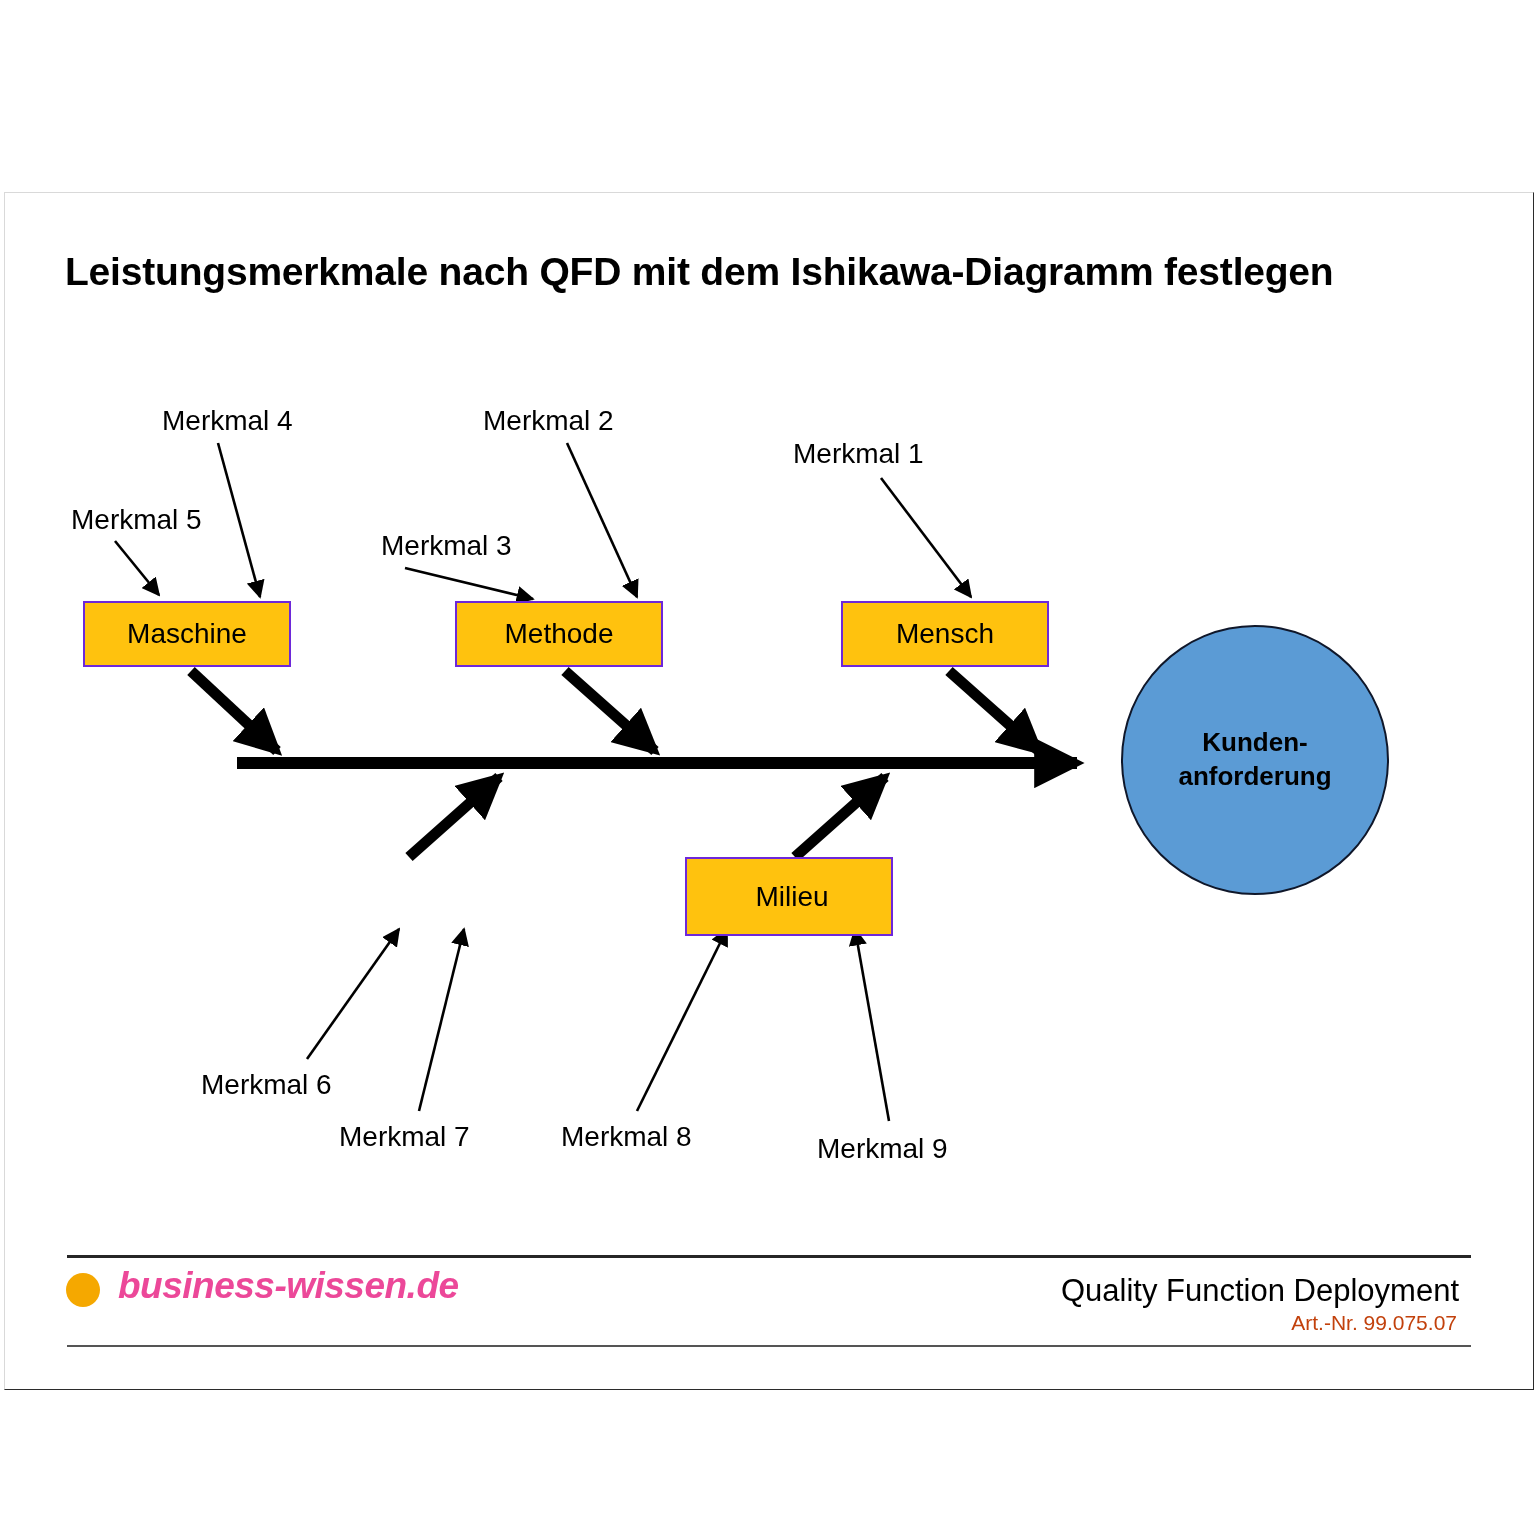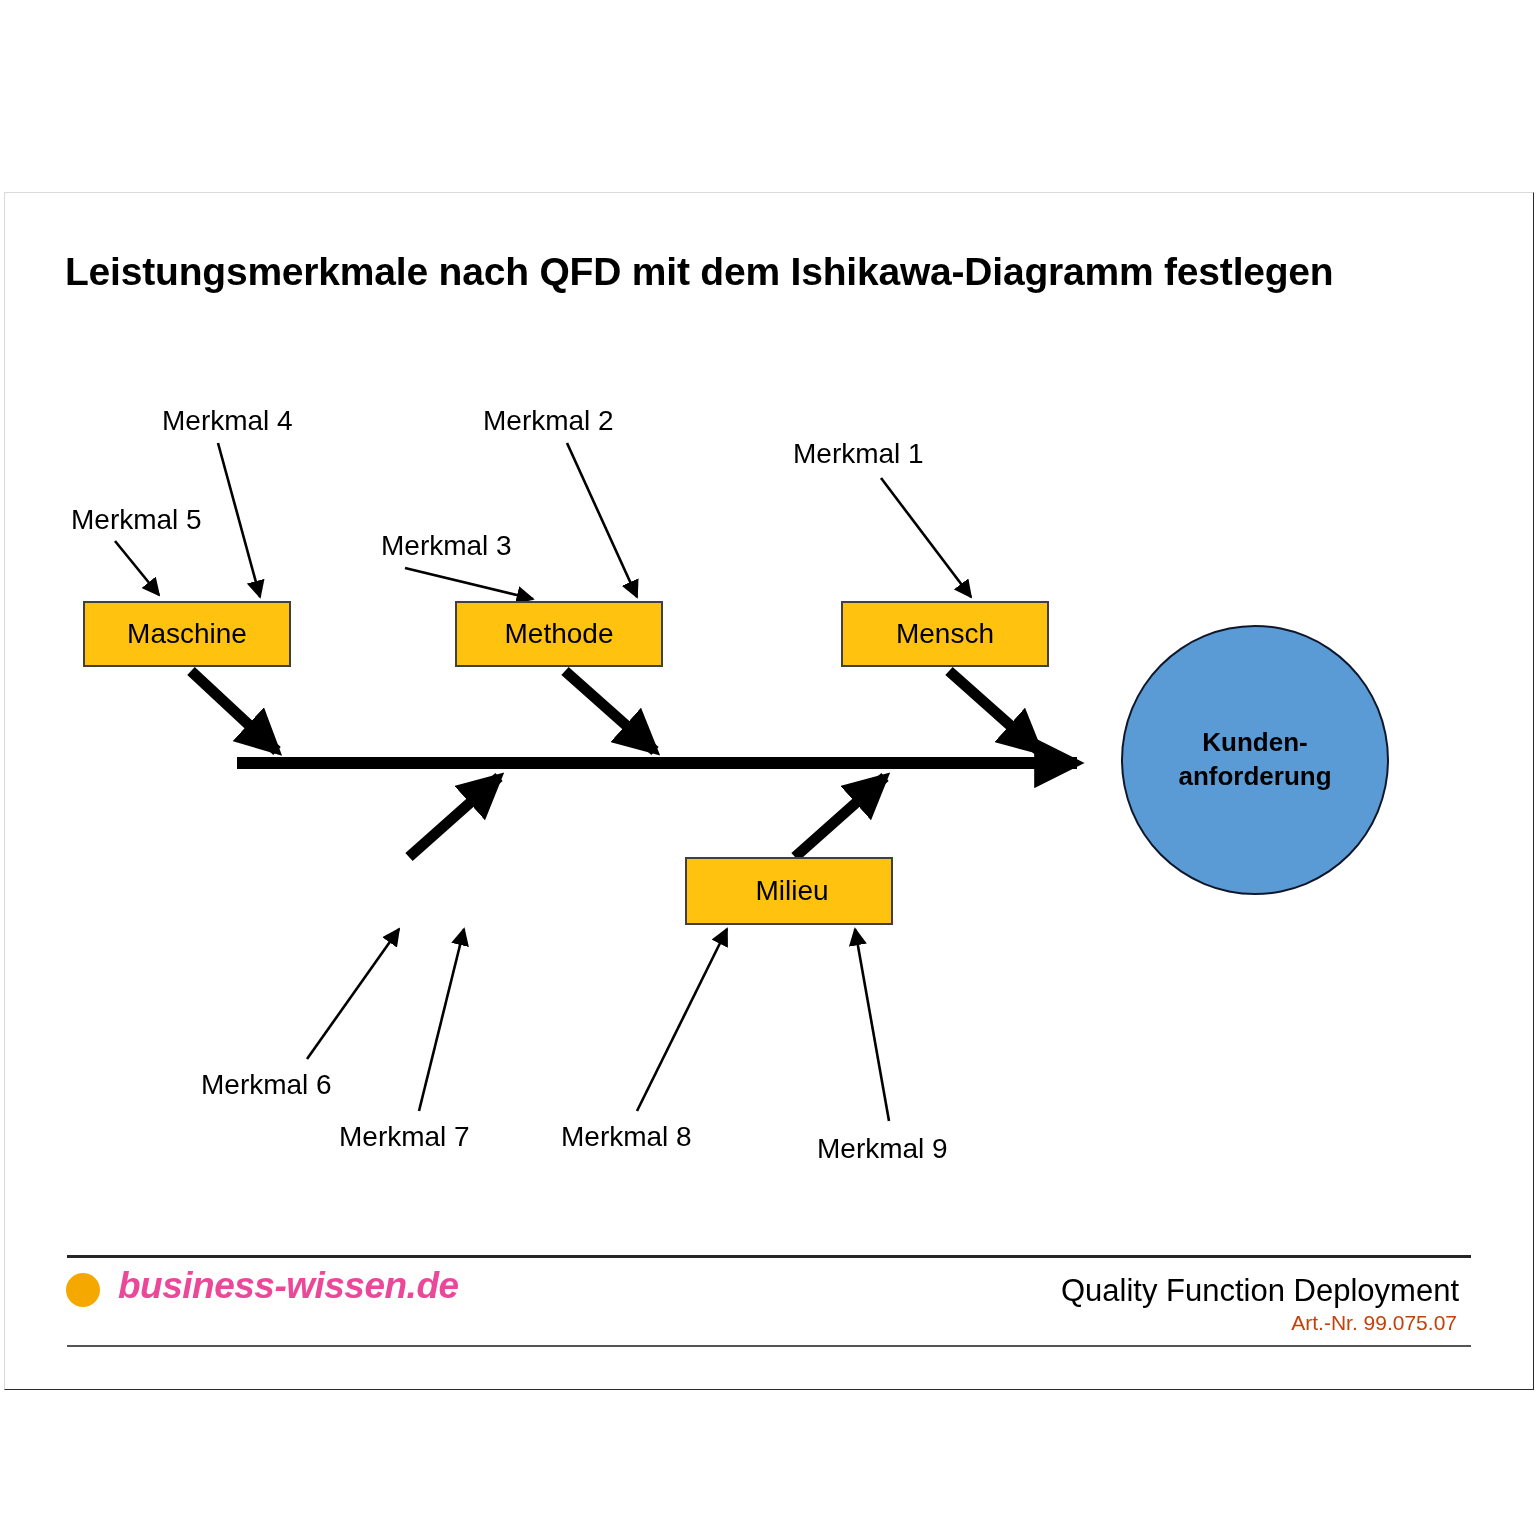--- a/index.html
+++ b/index.html
@@ -39,21 +39,21 @@
   #canvas {
     position: absolute;
     left: 0;
     top: 0;
     width: 1530px;
     height: 1198px;
   }
   .node-box {
     position: absolute;
     background: #FFC20E;
-    border: 2px solid #404040;
+    border: 2px solid #6d28d9;
     box-sizing: border-box;
     display: flex;
     align-items: center;
     justify-content: center;
     font-size: 28px;
     color: #000000;
     z-index: 4;
   }
   .effect-circle {
     position: absolute;
@@ -196,21 +196,21 @@
       <line x1="632" y1="918" x2="722" y2="736" stroke="#000000" stroke-width="2.6" marker-end="url(#thin-arrow)"></line>
     </g>
     <g>
       <line x1="884" y1="928" x2="850" y2="736" stroke="#000000" stroke-width="2.6" marker-end="url(#thin-arrow)"></line>
     </g>
   </svg>
 
   <div class="node-box" style="left:78px;  top:408px; width:208px; height:66px;">Maschine</div>
   <div class="node-box" style="left:836px; top:408px; width:208px; height:66px;">Mensch</div>
   <div class="node-box" style="left:450px; top:408px; width:208px; height:66px;">Methode</div>
-  <div class="node-box" style="left:680px; top:664px; width:208px; height:68px;padding-left:6px;">Milieu</div>
+  <div class="node-box" style="left:680px; top:664px; width:208px; height:79px;padding-left:6px;">Milieu</div>
 
   <div class="effect-circle">
     <div>
       <span>Kunden-</span><br>
       <span>anforderung</span>
     </div>
   </div>
 
   <div class="cause-label" style="left:66px;  top:311px;">Merkmal 5</div>
   <div class="cause-label" style="left:157px; top:212px;">Merkmal 4</div>

